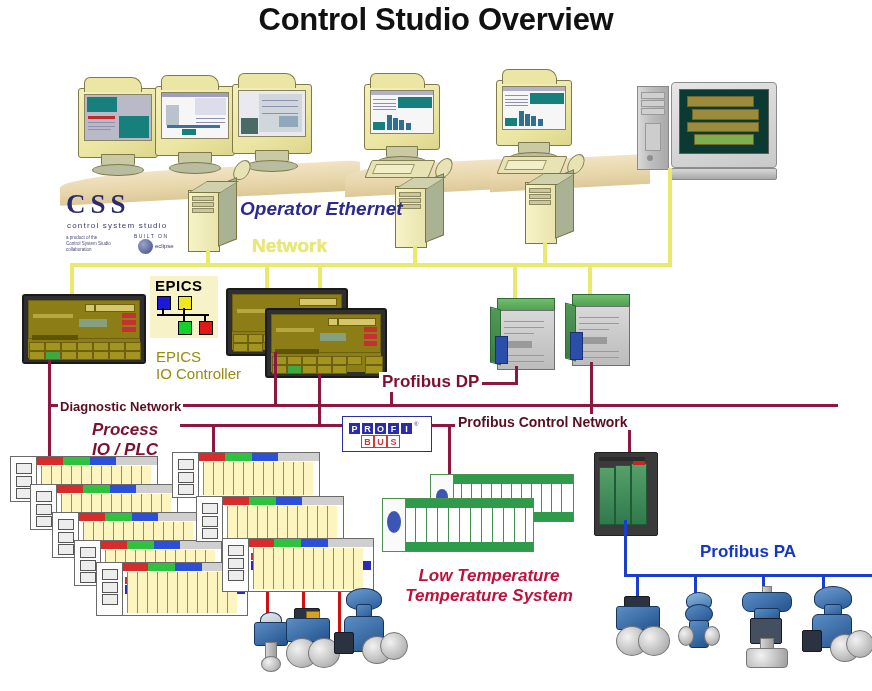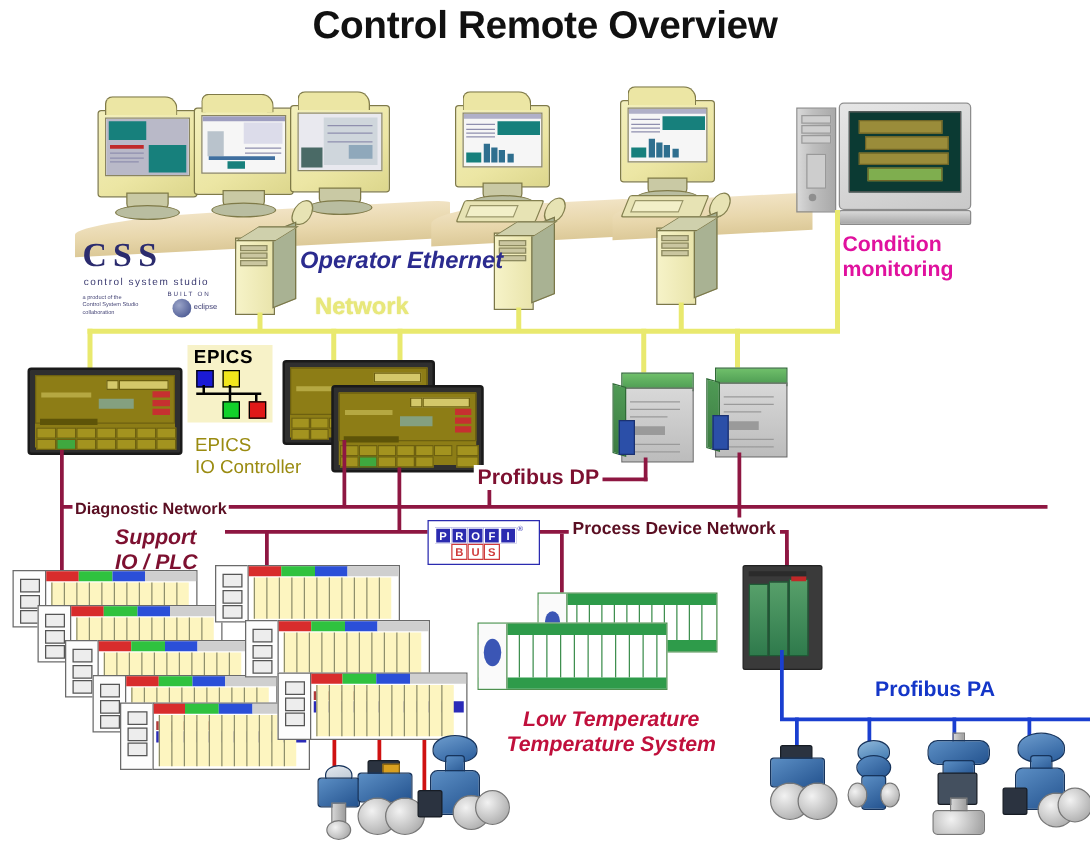--- a/index.html
+++ b/index.html
@@ -132,21 +132,21 @@
   #csslogo .tiny{font-size:4.5px;color:#4a4a7a;line-height:1.3;}
   #csslogo .built{font-size:5px;color:#3a3a70;letter-spacing:1.5px;}
   .ecl{position:absolute;width:15px;height:15px;border-radius:50%;
         background:radial-gradient(circle at 35% 35%,#9aa4c8,#3b4a88);}
 </style>
 </head>
 <body>
 
 <div id="stage">
 
-  <div class="abs" id="title">Control Remote Overview</div>
+  <div class="abs" id="title">Control Studio Overview</div>
 
   <div class="desk abs" style="left:60px;top:168px;width:300px;height:30px;transform:skewY(-3deg);border-radius:40% 6% 0 0;"></div>
   <div class="desk abs" style="left:345px;top:163px;width:160px;height:30px;transform:skewY(-3deg);border-radius:40% 6% 0 0;"></div>
   <div class="desk abs" style="left:490px;top:158px;width:160px;height:30px;transform:skewY(-3deg);border-radius:40% 6% 0 0;"></div>
 
   <div class="mon" style="left:78px;top:88px;width:78px;height:68px;">
     <div class="case"></div>
     <div class="hood"></div>
     <div class="screen">
       <div class="sc-gry" style="left:0;top:0;width:100%;height:100%;"></div>
@@ -286,22 +286,20 @@
   </div>
   <div id="cmMon" style="left:671px;top:82px;width:104px;height:84px;">
     <div class="scr">
       <div class="cmwin" style="left:8%;top:10%;width:74%;height:14%;"></div>
       <div class="cmwin" style="left:14%;top:30%;width:74%;height:14%;"></div>
       <div class="cmwin" style="left:8%;top:50%;width:80%;height:14%;"></div>
       <div class="cmwin" style="left:16%;top:70%;width:66%;height:14%;background:#7fae4f;"></div>
     </div>
   </div>
   <div class="abs" style="left:671px;top:168px;width:104px;height:10px;background:linear-gradient(180deg,#d8d8d8,#a8a8a8);border:1px solid #8a8a8a;border-radius:2px;"></div>
-  <div class="abs lbl lbl-cond" style="left:674px;top:186px;">Condition
-monitoring</div>
 
   <div class="wire abs" style="left:70px;top:263px;width:602px;height:4px;"></div>
   <div class="wire abs" style="left:206px;top:250px;width:4px;height:15px;"></div>
   <div class="wire abs" style="left:413px;top:246px;width:4px;height:19px;"></div>
   <div class="wire abs" style="left:543px;top:242px;width:4px;height:23px;"></div>
   <div class="wire abs" style="left:668px;top:168px;width:4px;height:97px;"></div>
   <div class="wire abs" style="left:70px;top:263px;width:4px;height:32px;"></div>
   <div class="wire abs" style="left:265px;top:263px;width:4px;height:26px;"></div>
   <div class="wire abs" style="left:318px;top:263px;width:4px;height:44px;"></div>
   <div class="wire abs" style="left:513px;top:263px;width:4px;height:35px;"></div>
@@ -437,23 +435,23 @@
   <div class="wire-red abs" style="left:390px;top:382px;width:3px;height:24px;"></div>
   <div class="wire-red abs" style="left:390px;top:382px;width:128px;height:3px;"></div>
   <div class="wire-red abs" style="left:515px;top:366px;width:3px;height:19px;"></div>
   <div class="wire-red abs" style="left:590px;top:362px;width:3px;height:64px;"></div>
   <div class="wire-red abs" style="left:48px;top:404px;width:3px;height:52px;"></div>
   <div class="wire-red abs" style="left:212px;top:424px;width:3px;height:32px;"></div>
   <div class="wire-red abs" style="left:448px;top:427px;width:3px;height:48px;"></div>
   <div class="wire-red abs" style="left:628px;top:440px;width:3px;height:22px;"></div>
 
   <div class="abs lbl lbl-diag" style="left:58px;top:400px;background:#fff;padding:0 2px;">Diagnostic Network</div>
-  <div class="abs lbl lbl-pcn" style="left:455px;top:414px;background:#fff;padding:0 3px;">Process Device Network</div>
+  <div class="abs lbl lbl-pcn" style="left:455px;top:414px;background:#fff;padding:0 3px;">Profibus Control Network</div>
   <div class="abs lbl lbl-pdp" style="left:379px;top:372px;background:#fff;padding:0 3px;">Profibus DP</div>
-  <div class="abs lbl lbl-remote" style="left:92px;top:420px;">Support
+  <div class="abs lbl lbl-remote" style="left:92px;top:420px;">Process
 IO / PLC</div>
 
   <div id="pblogo" style="left:342px;top:416px;width:88px;height:34px;">
     <div style="position:absolute;left:5px;top:5px;">
       <div class="pbcell" style="left:0;top:0;background:#2b2bb0;">P</div>
       <div class="pbcell" style="left:13px;top:0;background:#2b2bb0;">R</div>
       <div class="pbcell" style="left:26px;top:0;background:#2b2bb0;">O</div>
       <div class="pbcell" style="left:39px;top:0;background:#2b2bb0;">F</div>
       <div class="pbcell" style="left:52px;top:0;background:#2b2bb0;">I</div>
       <div style="position:absolute;left:66px;top:-1px;font-size:6px;color:#2b2bb0;">®</div>

